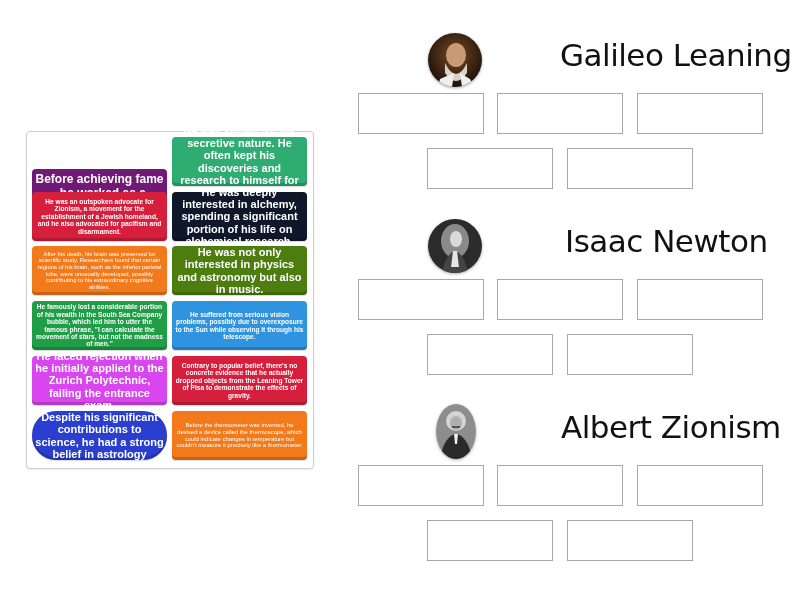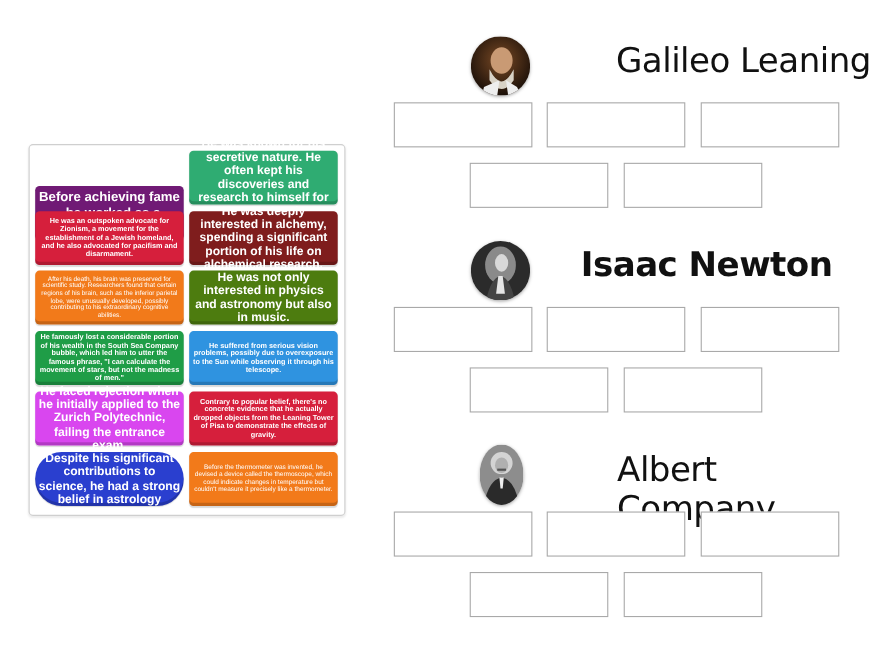--- a/index.html
+++ b/index.html
@@ -48,21 +48,21 @@
 <div class="card fs-l" id="card-0" style="left:32px;top:137px;background:#701a75;margin-top:32px;">
     <span>Before achieving fame , he worked as a patent clerk</span>
   </div>
 <div class="card fs-m" id="card-1" style="left:172px;top:137px;background:#2fac72;">
     <span>He was known for his secretive nature. He often kept his discoveries and research to himself for years</span>
   </div>
 
 <div class="card fs-s" id="card-2" style="left:32px;top:192px;background:#d61f3c;">
     <span>He was an outspoken advocate for Zionism, a movement for the establishment of a Jewish homeland, and he also advocated for pacifism and disarmament.</span>
   </div>
-<div class="card fs-m" id="card-3" style="left:172px;top:192px;background:#7f1d1d;align-items:center;">
+<div class="card fs-m" id="card-3" style="left:172px;top:192px;background:#0f172a;align-items:center;">
     <span>He was deeply interested in alchemy, spending a significant portion of his life on alchemical research.</span>
   </div>
 
 <div class="card fs-xs" id="card-4" style="left:32px;top:246px;background:#f27a1a;">
     <span>After his death, his brain was preserved for scientific study. Researchers found that certain regions of his brain, such as the inferior parietal lobe, were unusually developed, possibly contributing to his extraordinary cognitive abilities.</span>
   </div>
 <div class="card fs-m" id="card-5" style="left:172px;top:246px;background:#4d7c0f;">
     <span>He was not only interested in physics and astronomy but also in music.</span>
   </div>
 
@@ -111,35 +111,35 @@
 
 <div class="portrait" style="left:428px;top:219px;width:54px;height:54px;">
   <svg width="54" height="54" viewBox="0 0 54 54">
     <rect width="54" height="54" fill="#2b2b2b"></rect>
     <ellipse cx="27" cy="22" rx="14" ry="17" fill="#8a8a8a"></ellipse>
     <ellipse cx="28" cy="20" rx="6" ry="8" fill="#d9d9d9"></ellipse>
     <path d="M14 54 Q18 34 27 32 Q36 34 40 54 Z" fill="#444"></path>
     <path d="M25 32 L29 32 L31 48 L23 48 Z" fill="#e6e6e6"></path>
   </svg>
 </div>
-<div class="group-title" style="left:528px;top:223px;font-weight:bold;">Isaac Newton</div>
+<div class="group-title" style="left:565px;top:223px;">Isaac Newton</div>
 <div class="drop" style="left:358px;top:279px;"></div>
 <div class="drop" style="left:497px;top:279px;"></div>
 <div class="drop" style="left:637px;top:279px;"></div>
 <div class="drop" style="left:427px;top:334px;"></div>
 <div class="drop" style="left:567px;top:334px;"></div>
 
 <div class="portrait" style="left:436px;top:404px;width:40px;height:55px;">
   <svg width="40" height="55" viewBox="0 0 40 55">
     <rect width="40" height="55" fill="#8d8d8d"></rect>
     <ellipse cx="20" cy="17" rx="10" ry="10" fill="#d4d4d4"></ellipse>
     <ellipse cx="20" cy="19" rx="6" ry="7" fill="#b0b0b0"></ellipse>
     <rect x="16" y="22" width="8" height="2" fill="#555"></rect>
     <path d="M4 55 Q8 32 20 30 Q32 32 36 55 Z" fill="#2a2a2a"></path>
     <path d="M18 30 L22 30 L21 40 L19 40 Z" fill="#eee"></path>
   </svg>
 </div>
-<div class="group-title" style="left:561px;top:409px;">Albert Company</div>
+<div class="group-title" style="left:561px;top:409px;">Albert Zionism</div>
 <div class="drop" style="left:358px;top:465px;"></div>
 <div class="drop" style="left:497px;top:465px;"></div>
 <div class="drop" style="left:637px;top:465px;"></div>
 <div class="drop" style="left:427px;top:520px;"></div>
 <div class="drop" style="left:567px;top:520px;"></div>
 
 </body></html>

